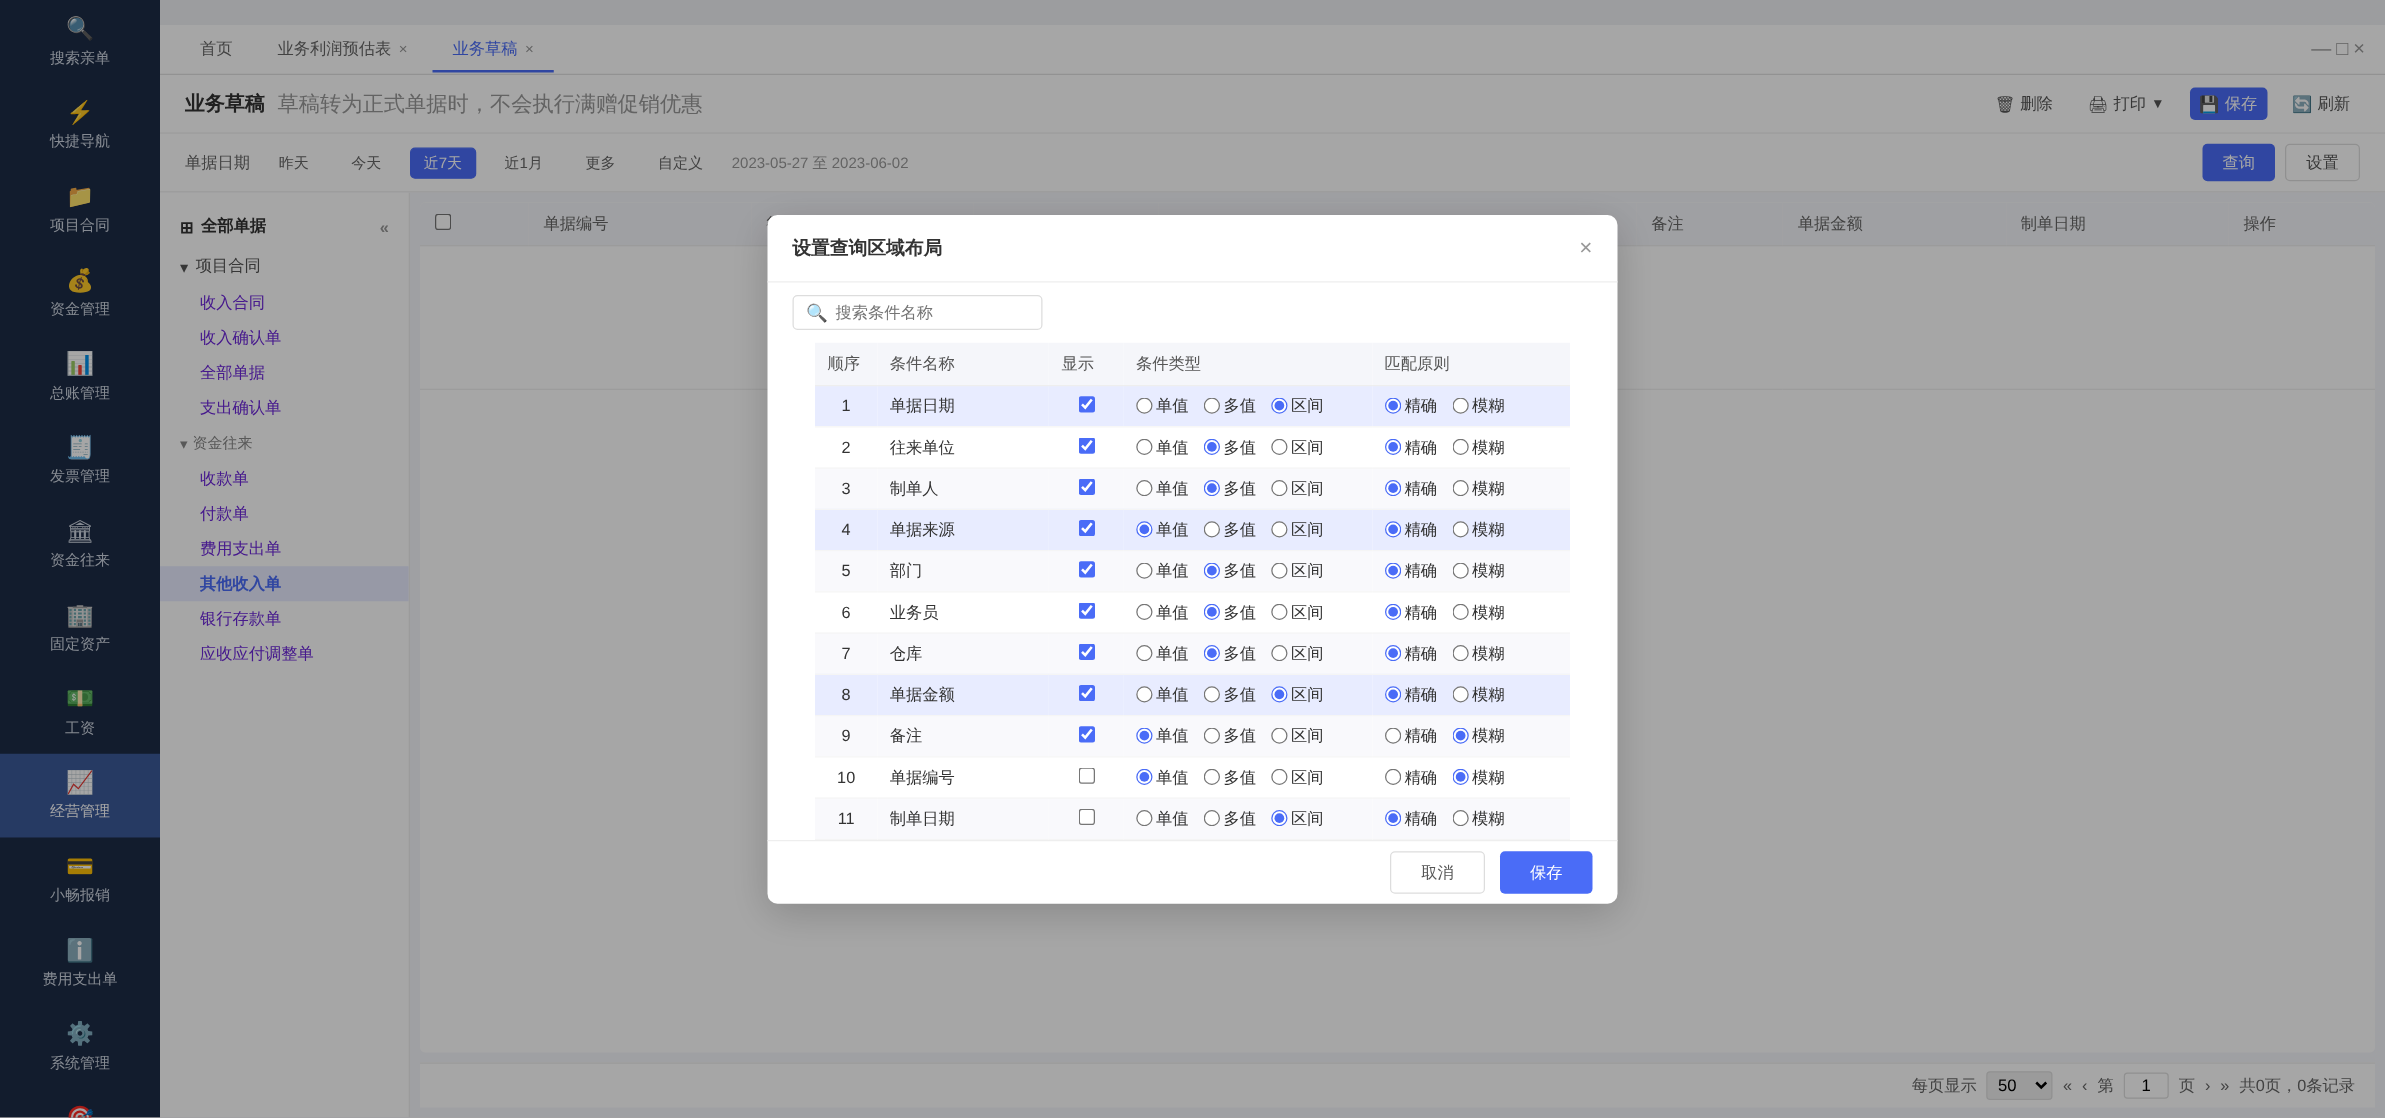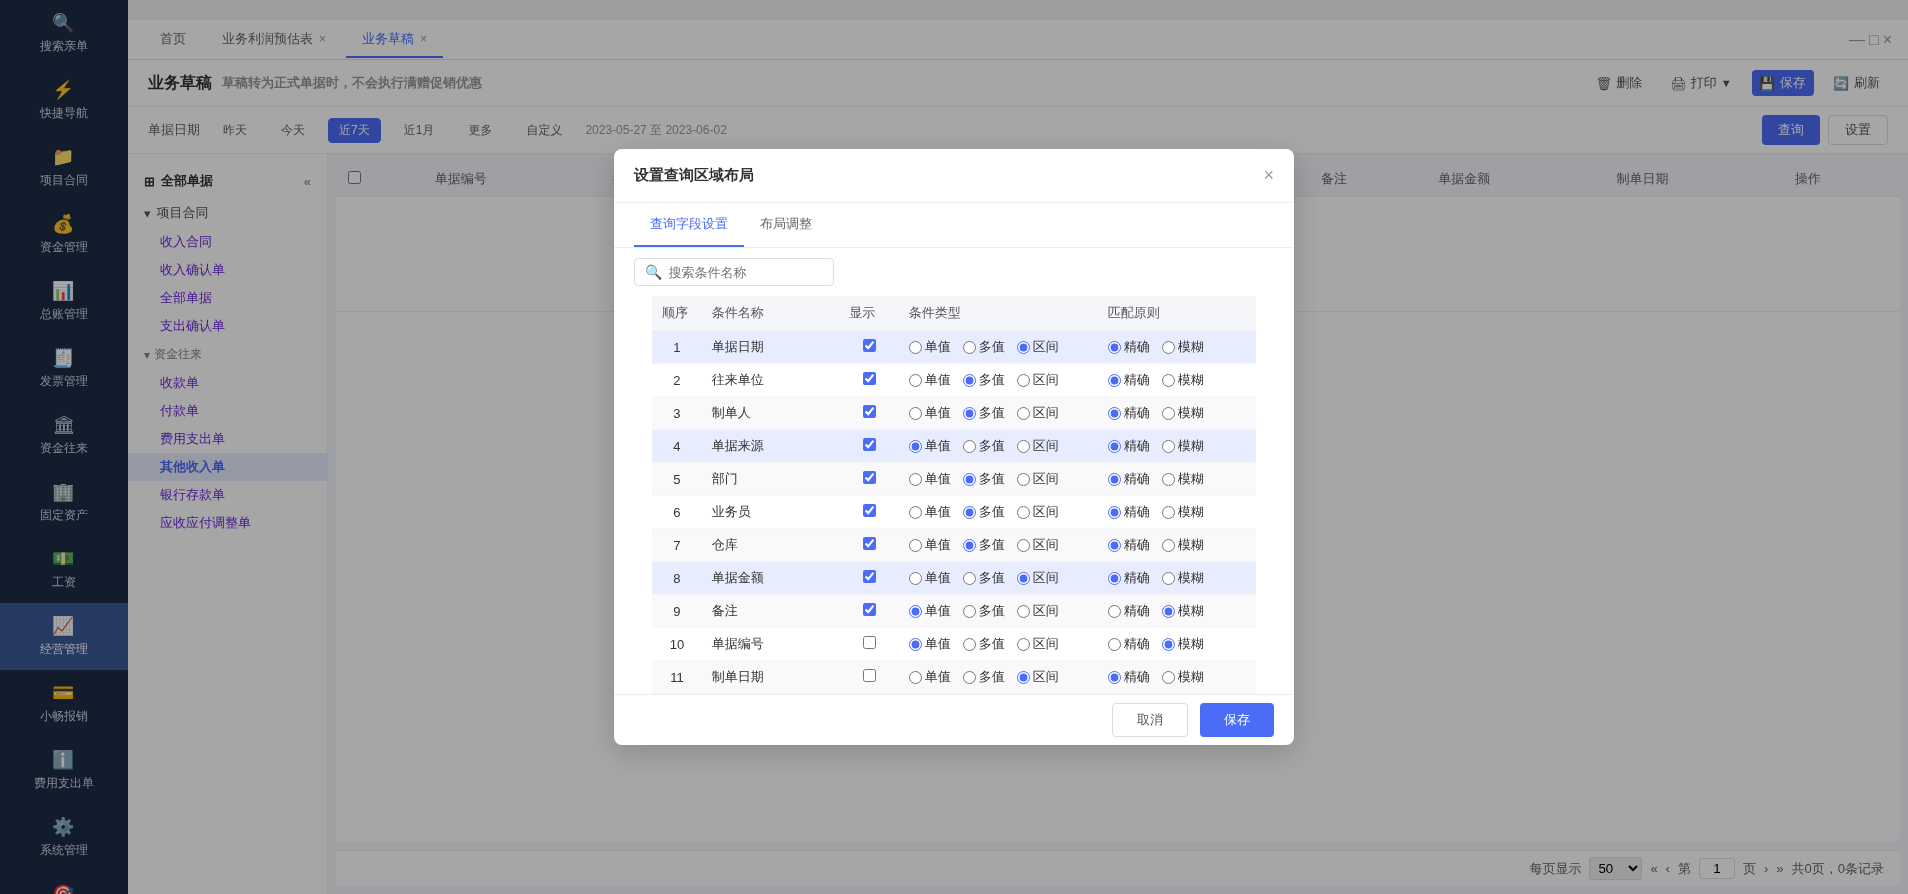--- a/index.html
+++ b/index.html
@@ -18,21 +18,21 @@
     
     .tab-bar { background: #fff; border-bottom: 1px solid #e0e0e0; display: flex; align-items: center; padding: 0 16px; height: 40px; gap: 4px; }
     .tab { padding: 8px 16px; cursor: pointer; font-size: 13px; color: #666; border-bottom: 2px solid transparent; display: flex; align-items: center; gap: 6px; }
     .tab.active { color: #4a6cf7; border-bottom: 2px solid #4a6cf7; }
     .tab-close { font-size: 12px; color: #999; cursor: pointer; }
     .tab-home { color: #666; }
 
     
     .page-header { background: #fff; padding: 10px 20px; border-bottom: 1px solid #eee; display: flex; align-items: center; justify-content: space-between; }
     .page-title { font-size: 16px; font-weight: bold; color: #333; display: flex; align-items: center; gap: 10px; }
-    .page-subtitle { font-size: 13px; color: #999; font-weight: bold; }
+    .page-subtitle { font-size: 17px; color: #999; font-weight: normal; }
     .header-actions { display: flex; gap: 12px; }
     .header-btn { display: flex; align-items: center; gap: 4px; color: #555; cursor: pointer; font-size: 13px; padding: 4px 8px; border-radius: 4px; }
     .header-btn.primary { background: #4a6cf7; color: #fff; }
 
     
     .filter-bar { background: #fff; padding: 8px 20px; border-bottom: 1px solid #eee; display: flex; align-items: center; gap: 12px; }
     .filter-label { color: #666; font-size: 13px; }
     .filter-btn { padding: 3px 10px; border-radius: 4px; cursor: pointer; font-size: 12px; color: #666; border: 1px solid transparent; }
     .filter-btn.active { background: #4a6cf7; color: #fff; border-color: #4a6cf7; }
     .filter-date { color: #999; font-size: 12px; }
@@ -309,24 +309,20 @@
   </div>
 </div>
 
 <div class="overlay">
   <div class="dialog">
     <div class="dialog-header">
       <span class="dialog-title">设置查询区域布局</span>
       <span class="dialog-close">×</span>
     </div>
     <div class="dialog-body">
-      <div class="dialog-tabs">
-        <div class="dialog-tab active">查询字段设置</div>
-        <div class="dialog-tab">布局调整</div>
-      </div>
       <div class="dialog-search">
         <div class="search-box">
           <span class="search-icon">🔍</span>
           <input type="text" placeholder="搜索条件名称" style="">
         </div>
       </div>
       <div class="dialog-table-wrapper">
         <table class="dialog-table">
           <thead>
             <tr>

